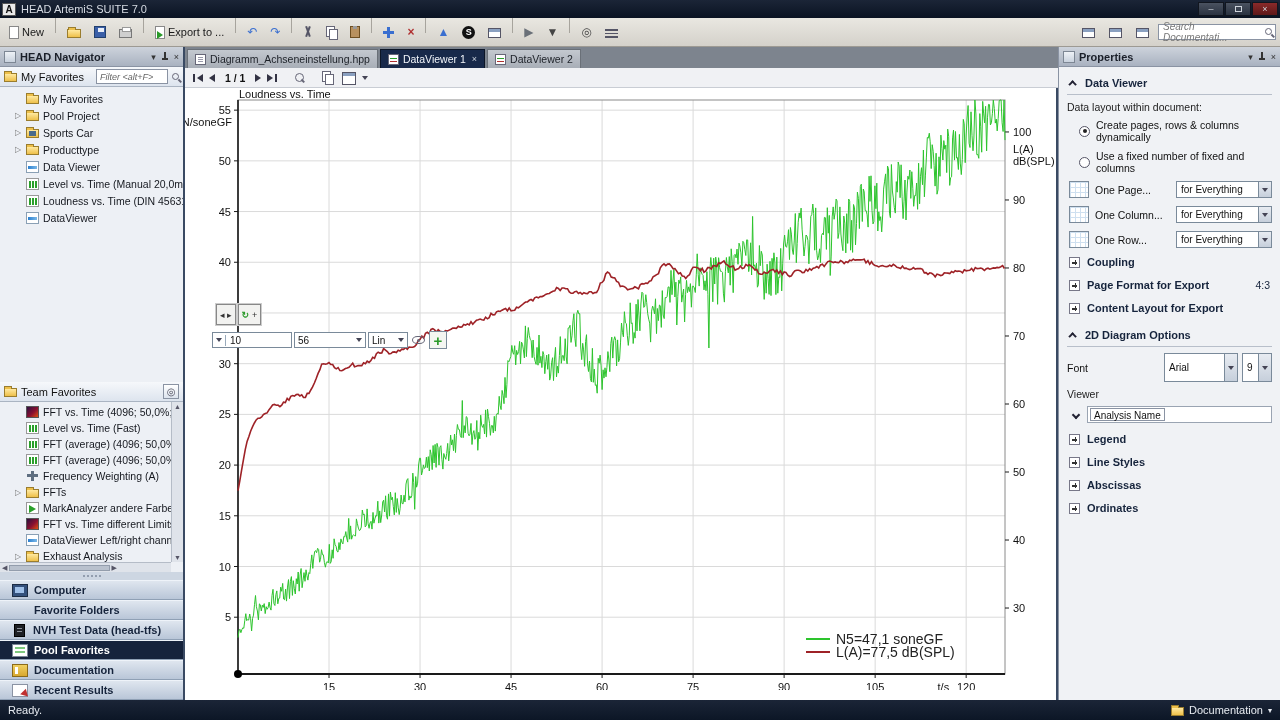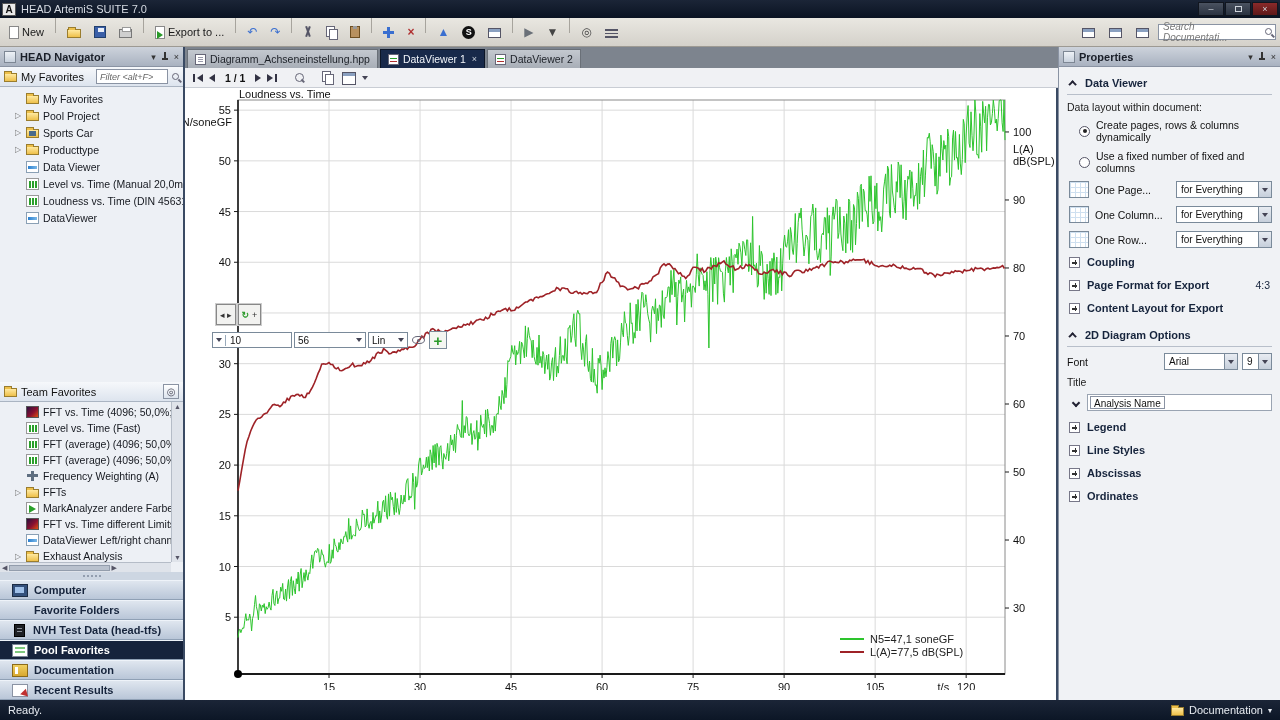--- a/index.html
+++ b/index.html
@@ -142,21 +142,21 @@
   .mgroup .grn { color:#2a9a2a; font-weight:bold; }
   .combo-row { position:absolute; left:27px; top:243px; display:flex; align-items:center; gap:2px; }
   .dd { height:16px; border:1px solid #7a8a9a; background:#fff; display:flex; align-items:center; font-size:10px; padding:0 3px; gap:3px; }
   .ddarrow { width:0; height:0; border-left:3.5px solid transparent; border-right:3.5px solid transparent; border-top:4px solid #445; display:inline-block; }
   .combo1 { width:80px; } .combo1 .val { border-left:1px solid #9ab; padding-left:4px; flex:1; }
   .combo2 { width:72px; justify-content:space-between; }
   .combo3 { width:40px; justify-content:space-between; }
   .eye { width:13px; height:8px; border:1.5px solid #667; border-radius:50%/60%; position:relative; margin:0 2px; }
   .eye::after { content:""; position:absolute; left:3.5px; top:1.5px; width:3px; height:3px; background:#667; border-radius:50%; }
   .plusbtn { width:18px; height:18px; border:1px solid #7a8a9a; background:#f4f6f2; color:#2a9a2a; font-size:15px; font-weight:bold; display:flex; align-items:center; justify-content:center; line-height:1; }
-  .legend { position:absolute; left:655px; top:544px; font-size:11px; color:#222; }
+  .legend { position:absolute; left:621px; top:544px; font-size:14px; color:#222; }
   .legend-row { display:flex; align-items:center; gap:6px; height:13px; }
   .lswatch { width:24px; height:0; border-top:2px solid #000; }
 
   
   .props { width:222px; flex:0 0 auto; background:#f0f2f5; border-left:1px solid #8a93a3; display:flex; flex-direction:column; }
   .props-body { padding:6px 8px; overflow:hidden; flex:1; }
   .sec-head { display:flex; align-items:center; gap:8px; font-weight:bold; font-size:11px; color:#16243c; padding:4px 0 5px 4px; border-bottom:1px solid #b8bfca; margin-bottom:6px; }
   .chev-up { width:6px; height:6px; border-left:2px solid #223; border-top:2px solid #223; transform:rotate(45deg) translateY(2px); }
   .chev-down { width:6px; height:6px; border-left:2px solid #223; border-top:2px solid #223; transform:rotate(225deg); }
   .plabel { font-size:10.5px; color:#222; margin:4px 0 6px 0; }
@@ -166,21 +166,21 @@
   .layout-row { display:flex; align-items:center; gap:6px; margin:0 0 8px 2px; font-size:10.5px; }
   .gic { width:20px; height:17px; border:1px solid #7a8a9a; background:#fff; background-image:linear-gradient(#cfe0f0 1px, transparent 1px),linear-gradient(90deg,#cfe0f0 1px, transparent 1px); background-size:5px 5px; flex:0 0 auto; }
   .lsel { margin-left:auto; width:96px; height:17px; border:1px solid #7a8a9a; background:#fff; display:flex; align-items:center; font-size:10px; padding-left:4px; justify-content:space-between; }
   .lsel .dbtn { width:13px; height:100%; background:linear-gradient(#e8ecf2,#c6cfdb); border-left:1px solid #7a8a9a; display:flex; align-items:center; justify-content:center; }
   .exp-row { display:flex; align-items:center; gap:7px; font-weight:bold; font-size:11px; color:#16243c; margin:0 0 11px 2px; }
   .pbox { width:11px; height:11px; border:1px solid #778; background:#fff; position:relative; flex:0 0 auto; }
   .pbox::before { content:""; position:absolute; left:2px; right:2px; top:4.5px; height:1.5px; background:#333; }
   .pbox::after { content:""; position:absolute; top:2px; bottom:2px; left:4.5px; width:1.5px; background:#333; }
   .exp-row .rval { margin-left:auto; font-weight:normal; font-size:10.5px; padding-right:2px; }
   .font-row { display:flex; align-items:center; margin:2px 0 6px 0; font-size:10.5px; gap:4px; }
-  .fsel { height:17px; border:1px solid #7a8a9a; background:#fff; display:flex; align-items:center; justify-content:space-between; font-size:10px; padding-left:4px; }
+  .fsel { height:29px; border:1px solid #7a8a9a; background:#fff; display:flex; align-items:center; justify-content:space-between; font-size:10px; padding-left:4px; }
   .fsel.fname { width:74px; margin-left:auto; } .fsel.fsize { width:30px; }
   .fsel .dbtn { width:13px; height:100%; background:linear-gradient(#e8ecf2,#c6cfdb); border-left:1px solid #7a8a9a; display:flex; align-items:center; justify-content:center; }
   .title-row { display:flex; align-items:center; gap:8px; margin:3px 0 10px 6px; }
   .title-input { flex:1; height:17px; border:1px solid #9aa4b2; background:#fff; display:flex; align-items:center; padding-left:2px; }
   .title-input span { border:1px solid #8a93a3; padding:0 3px; font-size:10px; height:13px; line-height:13px; }
 
   .hidden-if-empty:empty { display:none; }
 </style>
 </head>
 <body>
@@ -741,21 +741,21 @@
                 <span class="ddarrow"></span>
               </span>
           </span>
           <span class="fsel fsize">
             <span>9</span>
             <span class="dbtn">
                 <span class="ddarrow"></span>
               </span>
           </span>
         </div>
-        <div class="plabel">Title</div>
+        <div class="plabel">Viewer</div>
         <div class="title-row">
           <span class="chev-down"></span>
           <span class="title-input">
               <span>Analysis Name</span>
             </span>
         </div>
         <div>
 
             <div class="exp-row">
               <span class="pbox"></span>

